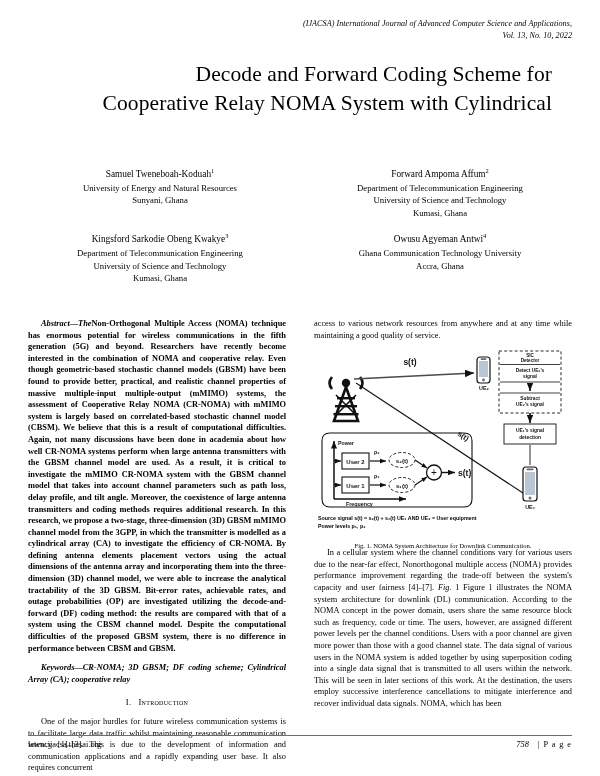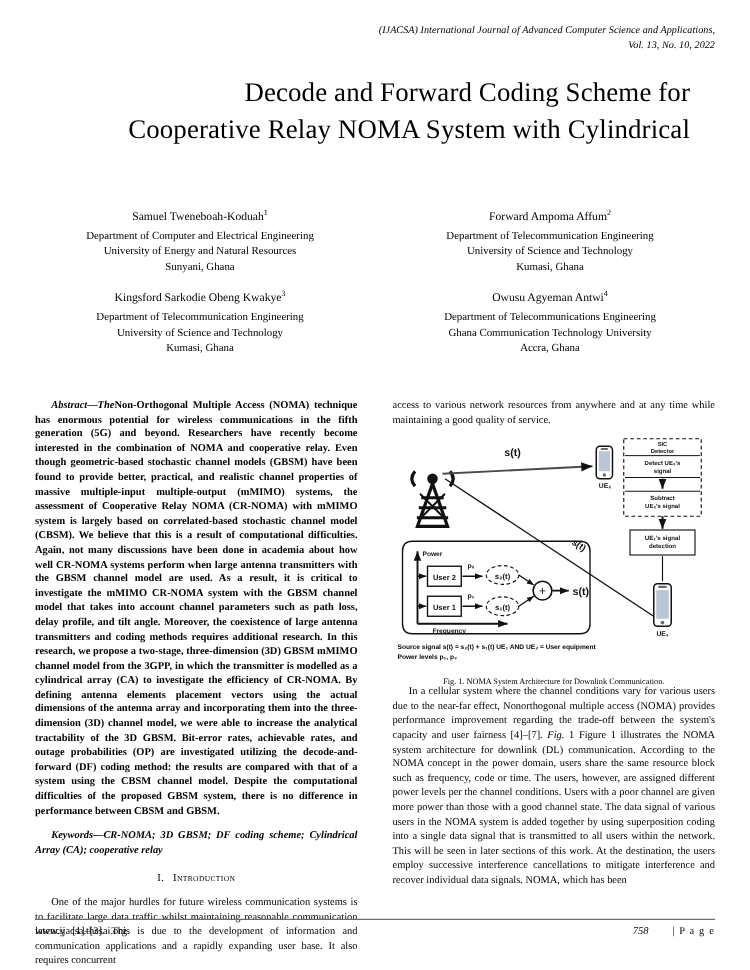--- a/index.html
+++ b/index.html
@@ -167,63 +167,61 @@
     position: absolute;
     left: 28px;
     top: 740px;
     width: 544px;
     display: flex;
     justify-content: space-between;
     align-items: baseline;
     font-size: 8.4px;
   }
   .footer-right { letter-spacing: 0.9px; }
-  .footer-pagenum { letter-spacing: 0; margin-right: 16px; font-style: italic; }
+  .footer-pagenum { letter-spacing: 0; margin-right: 6px; font-style: italic; }
 </style>
 </head>
 <body>
 
 <div class="page">
 
   <div class="journal-header">
     <div>(IJACSA) International Journal of Advanced Computer Science and Applications,</div>
     <div>Vol. 13, No. 10, 2022</div>
   </div>
 
   <div class="title">
     <div>Decode and Forward Coding Scheme for</div>
     <div>Cooperative Relay NOMA System with Cylindrical</div>
   </div>
 
   <div class="authors">
 
     <div class="author-block">
       <div class="author-name"><span>Samuel Tweneboah-Koduah</span><sup>1</sup></div>
-      <div class="author-line">Department of Computer and Electrical Engineering</div>
       <div class="author-line">University of Energy and Natural Resources</div>
       <div class="author-line">Sunyani, Ghana</div>
     </div>
 
     <div class="author-block">
       <div class="author-name"><span>Forward Ampoma Affum</span><sup>2</sup></div>
       <div class="author-line">Department of Telecommunication Engineering</div>
       <div class="author-line">University of Science and Technology</div>
       <div class="author-line">Kumasi, Ghana</div>
     </div>
 
     <div class="author-block">
       <div class="author-name"><span>Kingsford Sarkodie Obeng Kwakye</span><sup>3</sup></div>
       <div class="author-line">Department of Telecommunication Engineering</div>
       <div class="author-line">University of Science and Technology</div>
       <div class="author-line">Kumasi, Ghana</div>
     </div>
 
     <div class="author-block">
       <div class="author-name"><span>Owusu Agyeman Antwi</span><sup>4</sup></div>
-      <div class="author-line">Department of Telecommunications Engineering</div>
       <div class="author-line">Ghana Communication Technology University</div>
       <div class="author-line">Accra, Ghana</div>
     </div>
 
   </div>
 
   <div class="col col-left">
 
     <p><span class="abstract-lead">Abstract—The</span><span class="abstract-body">Non-Orthogonal Multiple Access (NOMA) technique has enormous potential for wireless communications in the fifth generation (5G) and beyond. Researchers have recently become interested in the combination of NOMA and cooperative relay. Even though geometric-based stochastic channel models (GBSM) have been found to provide better, practical, and realistic channel properties of massive multiple-input multiple-output (mMIMO) systems, the assessment of Cooperative Relay NOMA (CR-NOMA) with mMIMO system is largely based on correlated-based stochastic channel model (CBSM). We believe that this is a result of computational difficulties. Again, not many discussions have been done in academia about how well CR-NOMA systems perform when large antenna transmitters with the GBSM channel model are used. As a result, it is critical to investigate the mMIMO CR-NOMA system with the GBSM channel model that takes into account channel parameters such as path loss, delay profile, and tilt angle. Moreover, the coexistence of large antenna transmitters and coding methods requires additional research. In this research, we propose a two-stage, three-dimension (3D) GBSM mMIMO channel model from the 3GPP, in which the transmitter is modelled as a cylindrical array (CA) to investigate the efficiency of CR-NOMA. By defining antenna elements placement vectors using the actual dimensions of the antenna array and incorporating them into the three-dimension (3D) channel model, we were able to increase the analytical tractability of the 3D GBSM. Bit-error rates, achievable rates, and outage probabilities (OP) are investigated utilizing the decode-and-forward (DF) coding method: the results are compared with that of a system using the CBSM channel model. Despite the computational difficulties of the proposed GBSM system, there is no difference in performance between CBSM and GBSM.</span></p>
 

